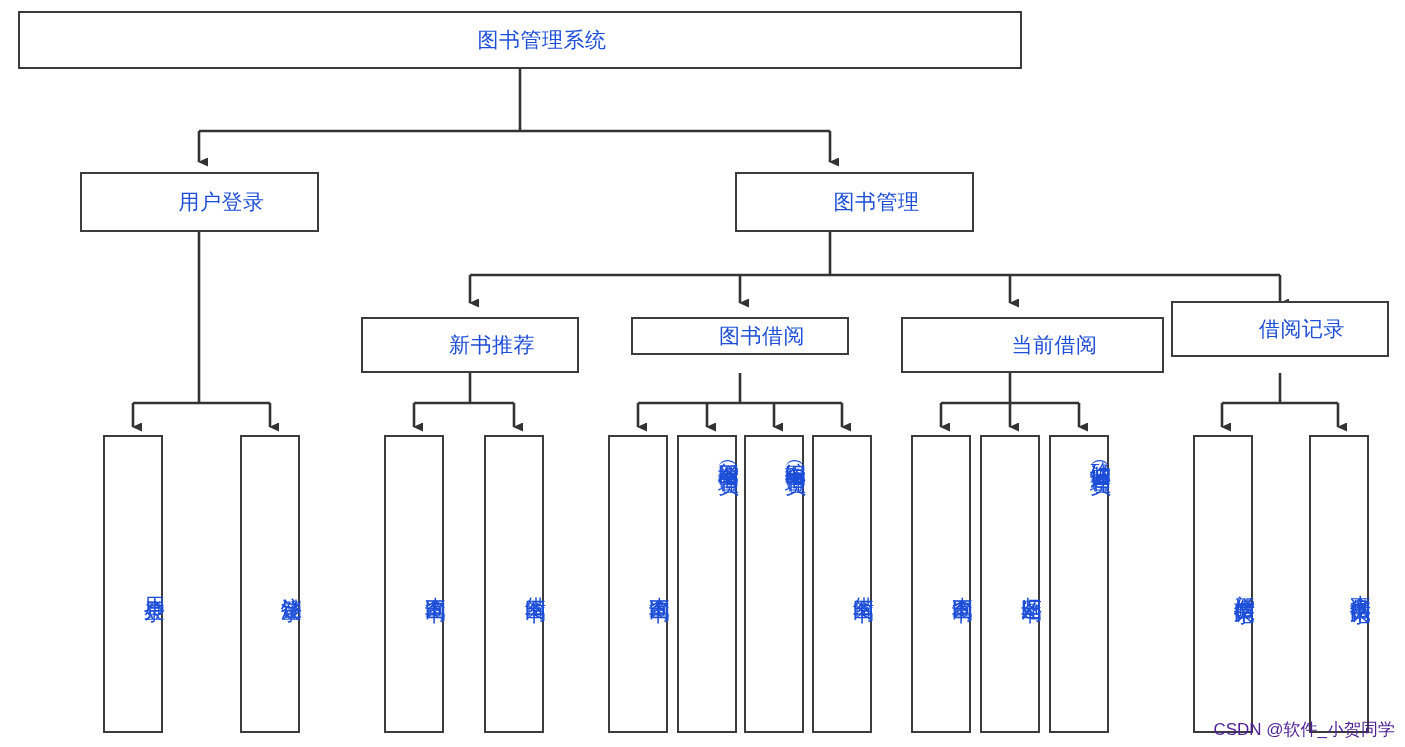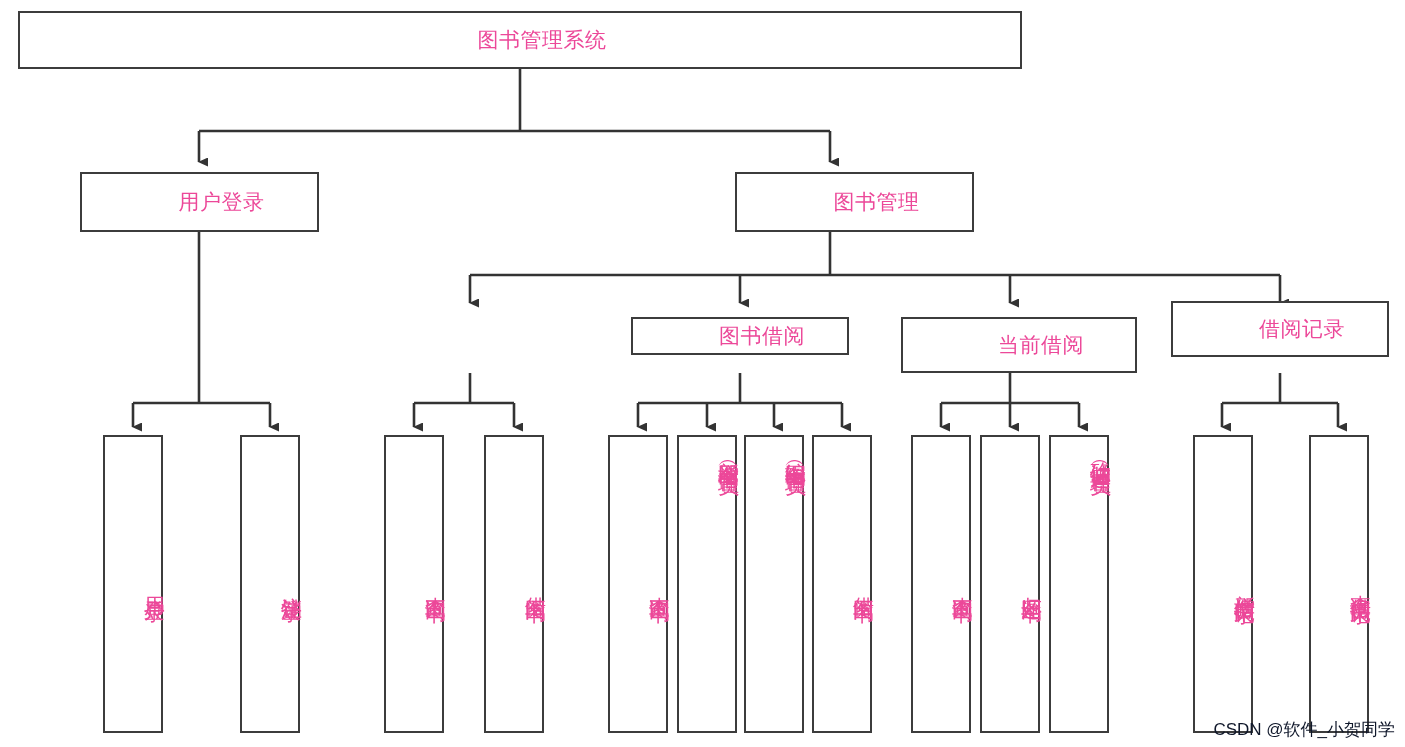--- a/index.html
+++ b/index.html
@@ -26,21 +26,21 @@
     pointer-events: none;
   }
   .node {
     position: absolute;
     box-sizing: border-box;
     border: 2px solid #3c3c3c;
     background: #ffffff;
     display: flex;
     align-items: center;
     justify-content: center;
-    color: #ec4899;
+    color: #1d4ed8;
     z-index: 2;
     padding-left: 44px;
   }
   .node-label {
     display: block;
     text-align: center;
     line-height: 1.18;
     white-space: pre;
   }
   .node.horiz .node-label {
@@ -60,21 +60,21 @@
   }
   .node.vert.center-text {
     align-items: center;
     padding-top: 0;
   }
   #watermark {
     position: absolute;
     right: 10px;
     bottom: 6px;
     font-size: 17px;
-    color: #0f172a;
+    color: #4c1d95;
     z-index: 5;
     white-space: nowrap;
   }
 </style>
 </head>
 <body>
 
 <div id="diagram-root">
 
   <svg id="svg-connectors" viewBox="0 0 1405 747" xmlns="http://www.w3.org/2000/svg">
@@ -132,24 +132,27 @@
     <span class="node-label">图书管理系统</span>
   </div>
 
   <div class="node horiz" style="left:80px; top:172px; width:239px; height:60px;">
     <span class="node-label">用户登录</span>
   </div>
   <div class="node horiz" style="left:711px; top:172px; width:239px; height:60px;margin-left:24px;">
     <span class="node-label">图书管理</span>
   </div>
 
+  <div class="node horiz" style="left:361px; top:317px; width:218px; height:56px;">
+    <span class="node-label">新书推荐</span>
+  </div>
   <div class="node horiz" style="left:631px; top:317px; width:218px; height:38px;">
     <span class="node-label">图书借阅</span>
   </div>
-  <div class="node horiz" style="left:901px; top:317px; width:236px; height:56px;">
+  <div class="node horiz" style="left:901px; top:317px; width:263px; height:56px;">
     <span class="node-label">当前借阅</span>
   </div>
   <div class="node horiz" style="left:1171px; top:301px; width:218px; height:56px;">
     <span class="node-label">借阅记录</span>
   </div>
 
   <div class="node vert center-text" style="left:103px; top:435px; width:60px; height:298px;">
     <span class="node-label">用户登录</span>
   </div>
   <div class="node vert center-text" style="left:240px; top:435px; width:60px; height:298px;">

